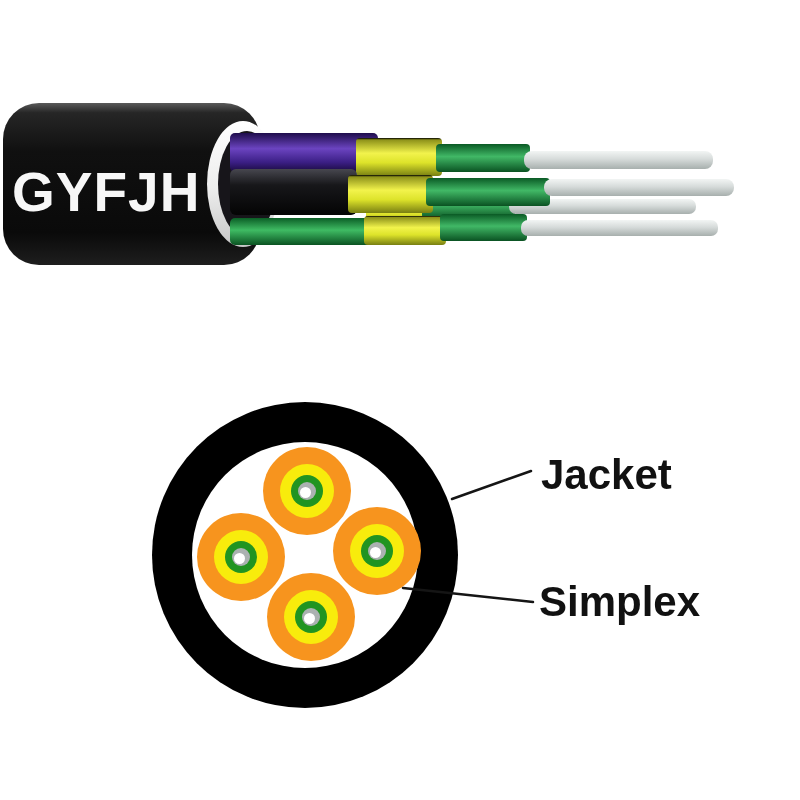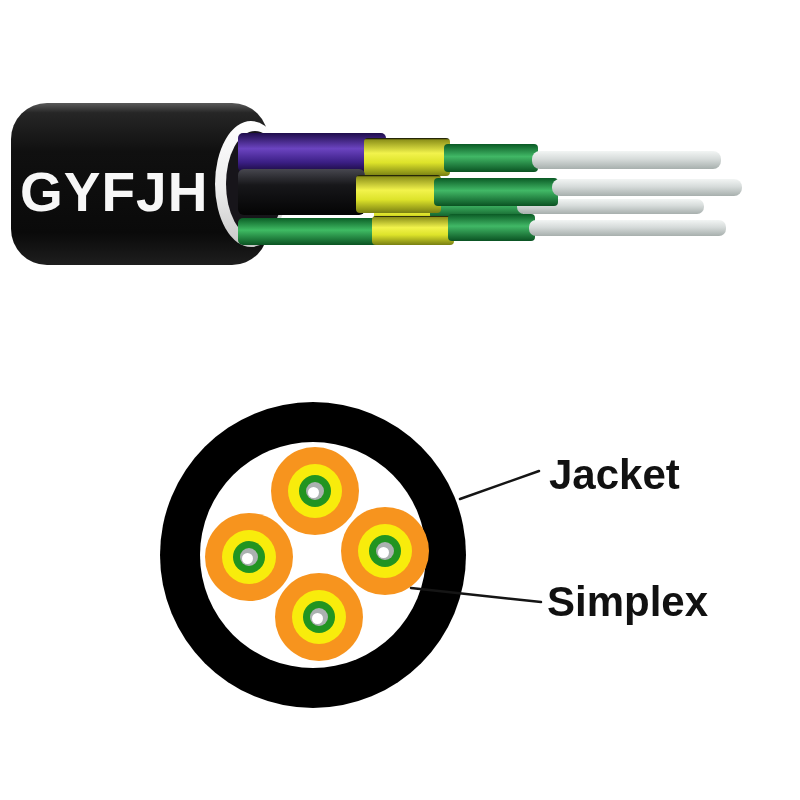--- a/index.html
+++ b/index.html
@@ -3,21 +3,21 @@
 <meta charset="utf-8">
 <style>
   html, body { margin: 0; padding: 0; }
   body {
     width: 800px; height: 800px;
     background: #ffffff;
     font-family: "Liberation Sans", sans-serif;
     position: relative;
     overflow: hidden;
   }
-  .canvas { position: absolute; inset: 0; margin-left: 8px; }
+  .canvas { position: absolute; inset: 0; }
   svg { display: block; }
   .print-label {
     font-family: "Liberation Sans", "DejaVu Sans", sans-serif;
     font-weight: bold;
     font-size: 55px;
     letter-spacing: 1px;
   }
   .callout-label {
     font-family: "Liberation Sans", "DejaVu Sans", sans-serif;
     font-weight: bold;

